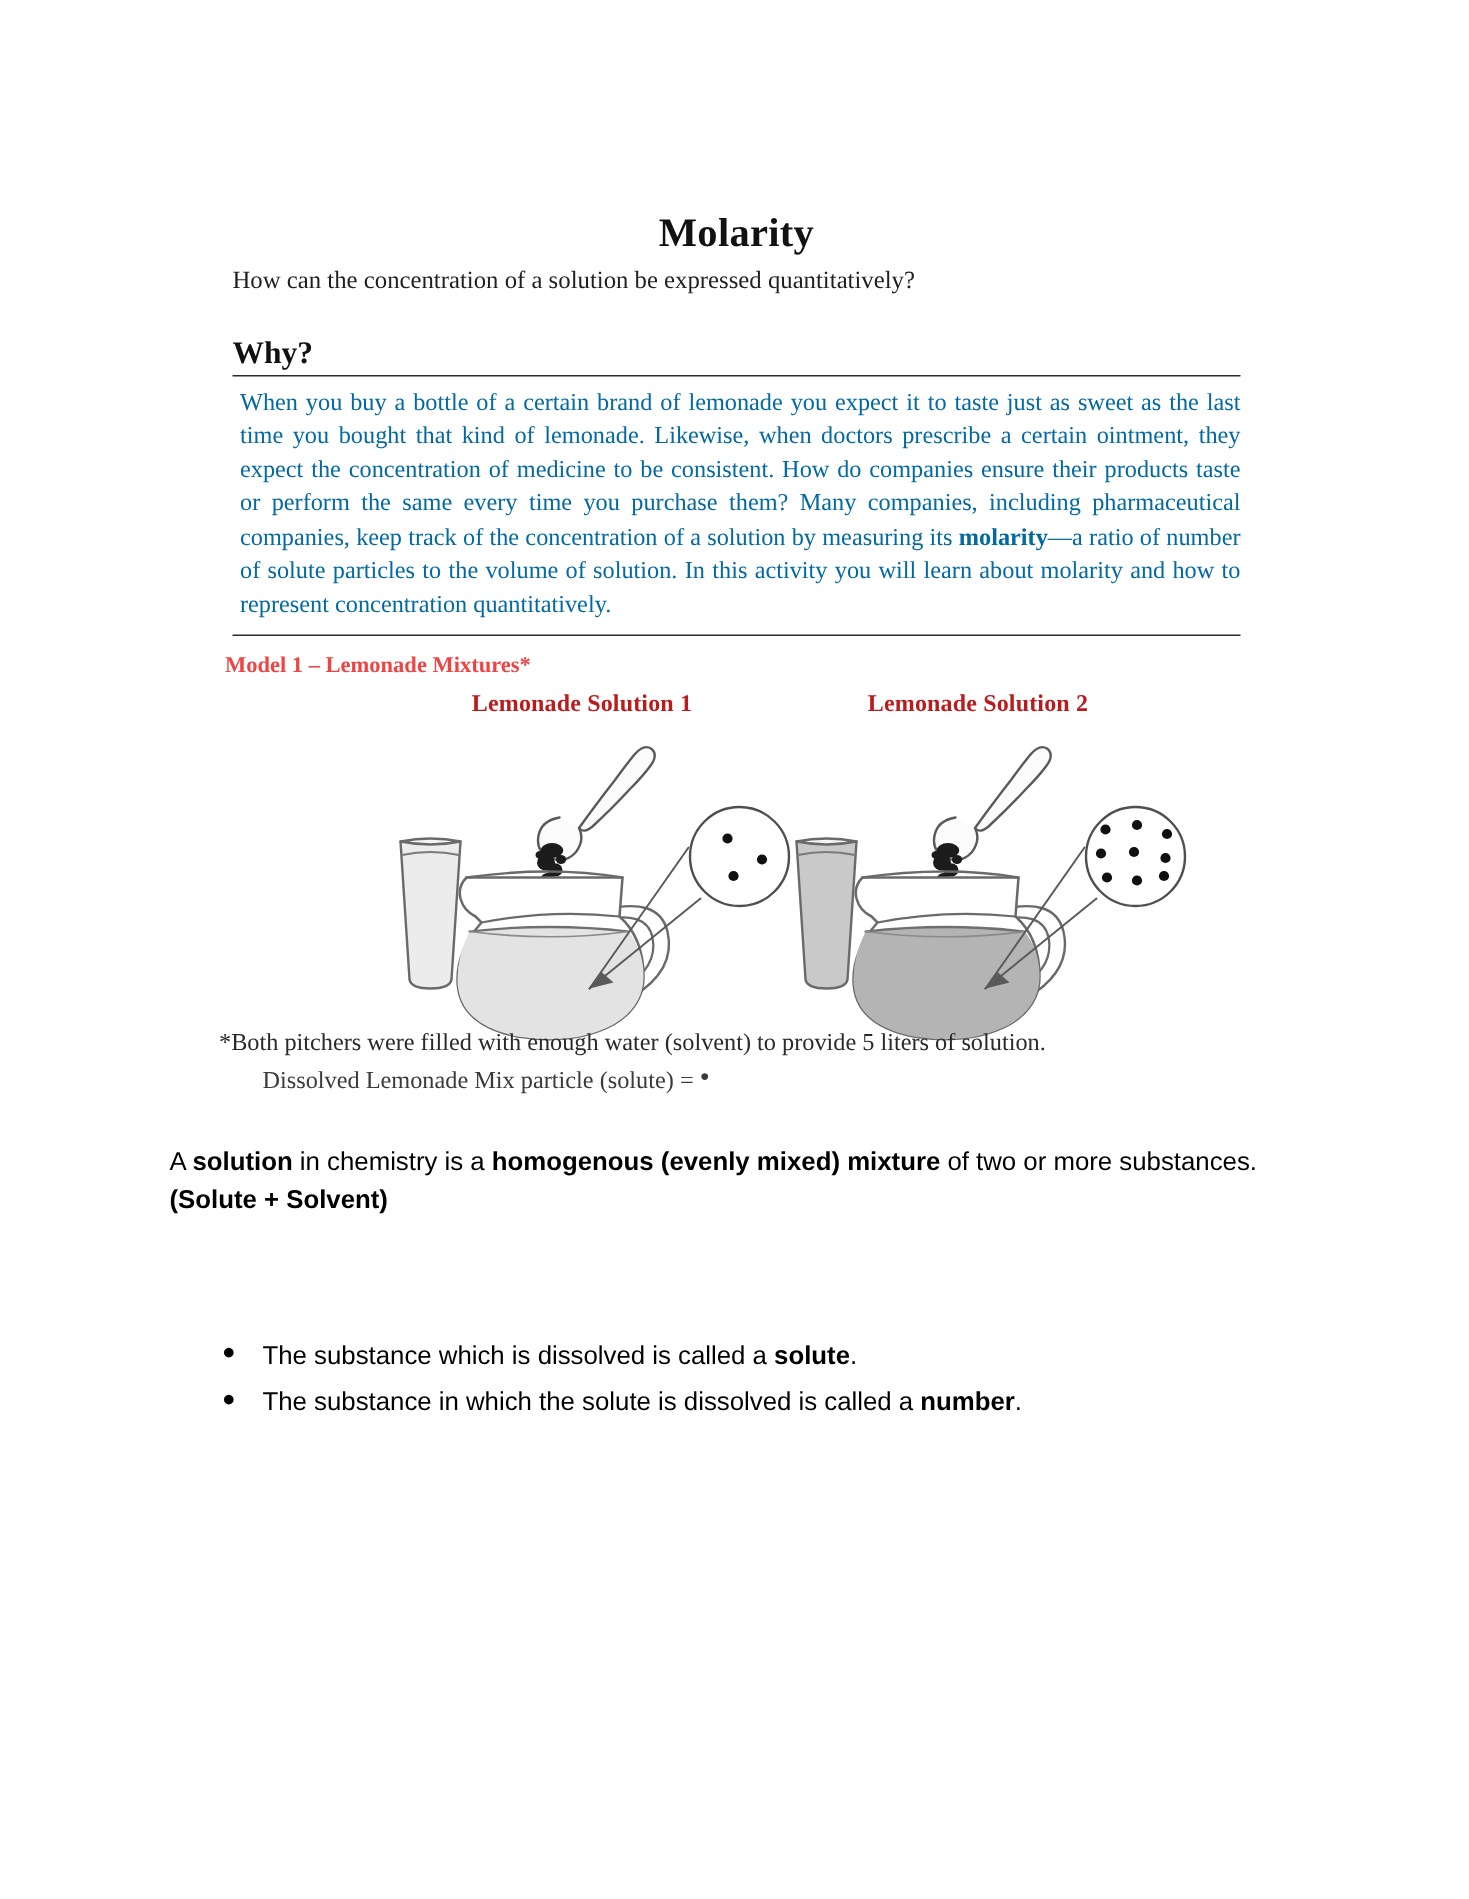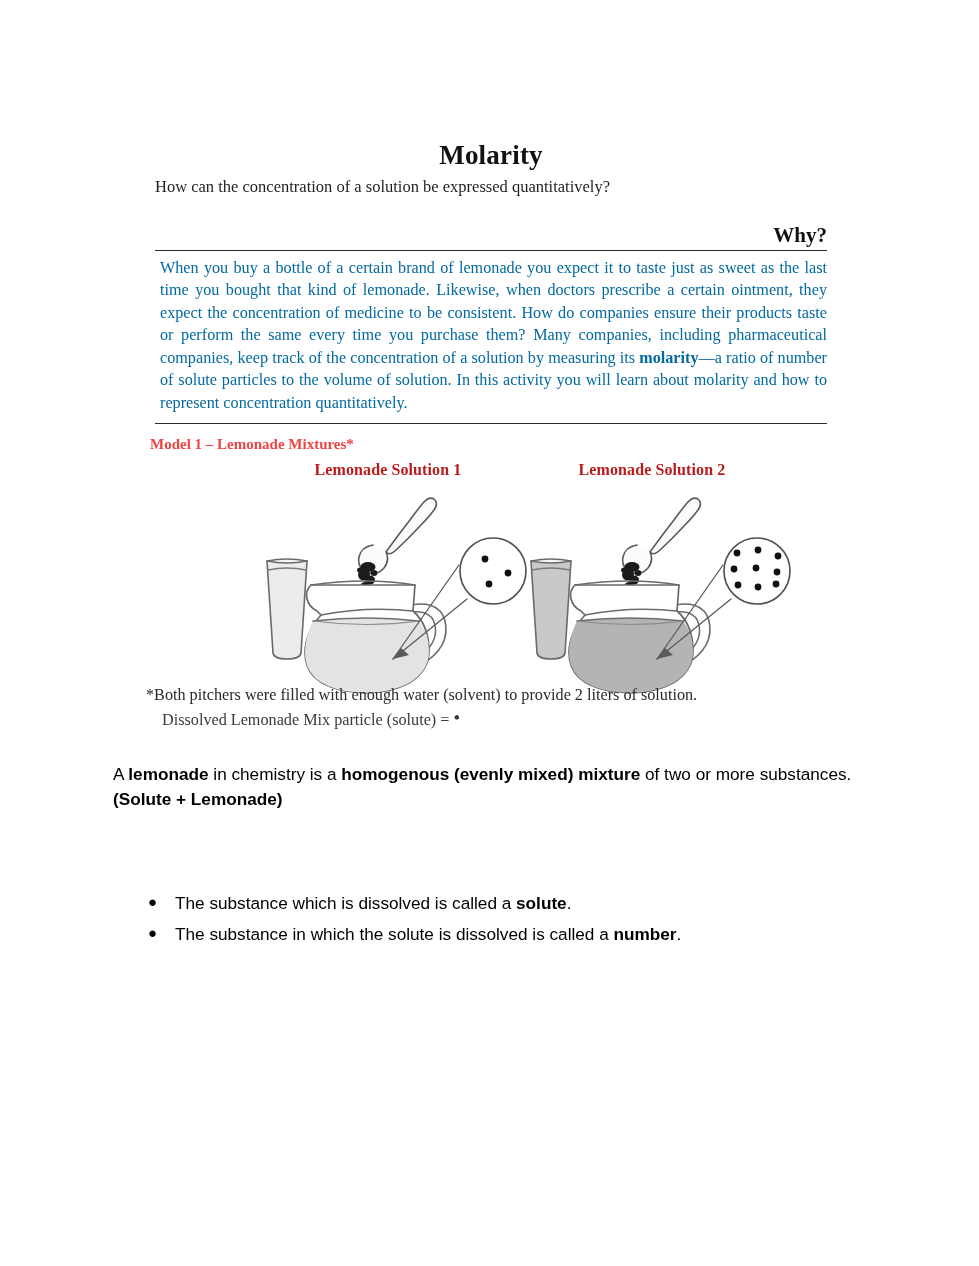--- a/index.html
+++ b/index.html
@@ -47,21 +47,20 @@
     margin: 0;
     color: #1f1f1f;
   }
 
   .section-head {
     font-family: "Liberation Serif", serif;
     font-weight: bold;
     font-size: 21px;
     margin: 26px 0 2px 0;
     color: #111111;
-    text-align: right;
   }
 
   .rule {
     border: 0;
     border-top: 1.6px solid #2b2b2b;
     margin: 0;
     width: 100%;
   }
 
   .rule.bottom {
@@ -131,21 +130,21 @@
     color: #2a2a2a;
   }
   .footnote-1 {
     font-size: 16.2px;
     margin: 0;
     text-indent: -9px;
     padding-left: 9px;
   }
   .footnote-2 {
     font-size: 16.2px;
-    margin: 6px 0 0 16px;
+    margin: 6px 0 0 29px;
     color: #3a3a3a;
   }
   .footnote-2 .dot-sym {
     font-size: 19px;
     line-height: 0;
     position: relative;
     top: -1px;
   }
 
   
@@ -330,31 +329,31 @@
                 <circle cx="269" cy="97" r="3.4" fill="#101010"></circle>
               </g>
           </g>
         </svg>
       </div>
 
     </div>
   </div>
 
   <div class="footnotes">
-    <p class="footnote-1">*Both pitchers were filled with enough water (solvent) to provide 2 liters of solution.</p>
+    <p class="footnote-1">*Both pitchers were filled with enough water (solvent) to provide 5 liters of solution.</p>
     <p class="footnote-2">
       <span>Dissolved Lemonade Mix particle (solute)  =</span>
       <span class="dot-sym">•</span>
     </p>
   </div>
 
   <div class="notes">
     <p class="notes-para">
-      <span>A </span><b>lemonade</b><span> in chemistry is a </span><b>homogenous (evenly mixed) mixture</b><span> of two or more substances.</span><br>
-      <b>(Solute + Lemonade)</b>
+      <span>A </span><b>solution</b><span> in chemistry is a </span><b>homogenous (evenly mixed) mixture</b><span> of two or more substances.</span><br>
+      <b>(Solute + Solvent)</b>
     </p>
 
     <ul class="notes-list">
       <li>
         <span class="bullet">●</span><span>The substance which is dissolved is called a </span><b>solute</b><span>.</span>
       </li>
       <li>
         <span class="bullet">●</span><span>The substance in which the solute  is dissolved is called a </span><b>number</b><span>.</span>
       </li>
     </ul>

